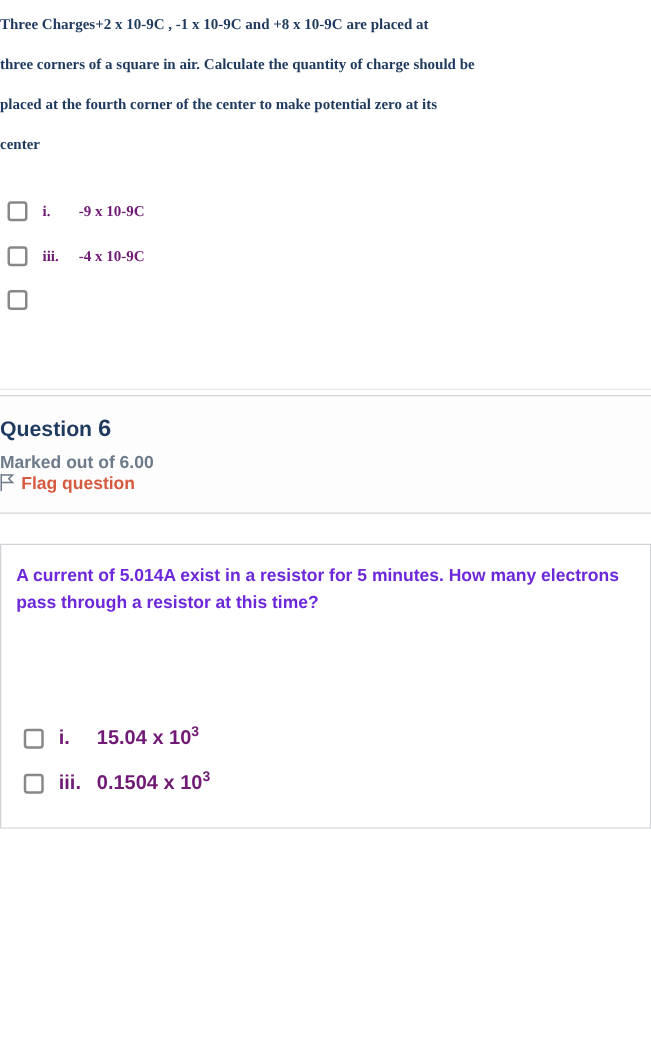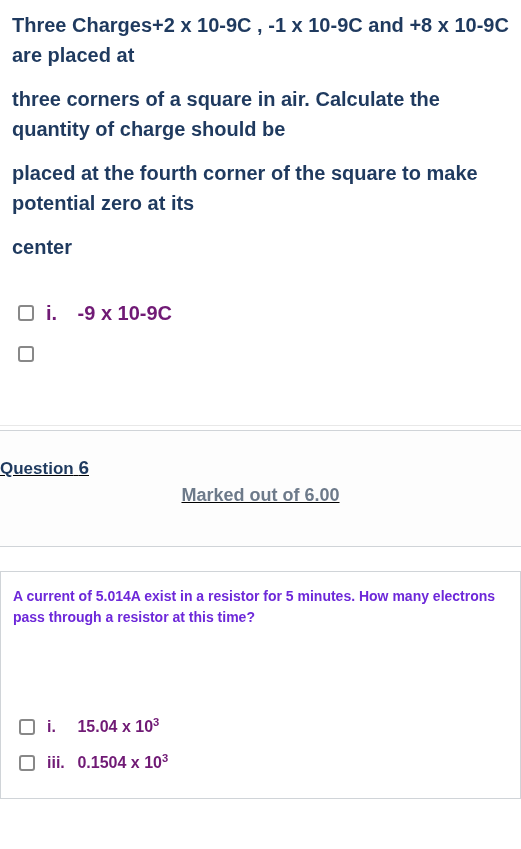--- a/index.html
+++ b/index.html
@@ -7,25 +7,26 @@
       padding: 0;
       box-sizing: border-box;
     }
     body {
       font-family: 'Arial Narrow', Arial, sans-serif;
       background: #ffffff;
       width: 521px;
       font-stretch: condensed;
     }
     .question-content {
-      padding: 10px 12px 20px 12px;
+      padding: 10px 12px 20px 0;
       color: #1f3a5f;
-      font-size: 20px;
+      font-size: 12px;
       font-weight: bold;
       line-height: 1.5;
+      font-family: Liberation Serif, serif;
     }
     .question-text {
       margin-bottom: 10px;
     }
     .para {
       margin-bottom: 14px;
     }
     .options {
       margin-top: 36px;
     }
@@ -47,47 +48,45 @@
     .option-label {
       color: #701a75;
       font-weight: bold;
     }
     .option-num {
       display: inline-block;
       min-width: 26px;
     }
     .question-header {
       margin: 4px 0 0 0;
-      padding: 26px 0 16px 0;
+      padding: 16px 0 16px 0;
       border-top: 1px solid #d0d4d8;
       border-bottom: 1px solid #d0d4d8;
       background: #fdfdfd;
-      text-decoration: underline;
     }
     .qnum {
       color: #1f3a5f;
       font-weight: bold;
       font-size: 17px;
       margin-bottom: 6px;
     }
     .qnum-big {
       font-size: 19px;
     }
     .not-answered {
       color: #6d7a8a;
       font-size: 14px;
       margin-bottom: 8px;
       font-weight: bold;
     }
     .marked {
       color: #6d7a8a;
-      font-size: 18px;
-      margin-bottom: 24px;
+      font-size: 14px;
+      margin-bottom: 1px;
       font-weight: bold;
-      text-align: center;
     }
     .flag {
       display: flex;
       align-items: center;
       font-size: 14px;
     }
     .flag-link {
       color: #d65a3f;
       font-weight: bold;
       margin-left: 5px;
@@ -115,46 +114,61 @@
       line-height: 0;
     }
   </style>
 </head>
 <body>
 
 <div class="question-content">
   <div class="question-text">
     <div class="para">Three Charges+2 x 10-9C , -1 x 10-9C and +8 x 10-9C are placed at</div>
     <div class="para">three corners of a square in air. Calculate the quantity of charge should be</div>
-    <div class="para">placed at the fourth corner of the square to make potential zero at its</div>
+    <div class="para">placed at the fourth corner of the center to make potential zero at its</div>
     <div class="para">center</div>
   </div>
 
   <div class="options">
     <div class="option-row">
       <div class="option-checkbox"></div>
       <div class="option-label">
         <span class="option-num">i.</span>
         <span>-9 x 10-9C</span>
+      </div>
+    </div>
+    <div class="option-row">
+      <div class="option-checkbox"></div>
+      <div class="option-label">
+        <span class="option-num">iii.</span>
+        <span>-4 x 10-9C</span>
       </div>
     </div>
     <div class="option-row">
       <div class="option-checkbox"></div>
     </div>
   </div>
 </div>
 
 <div class="spacer-gap"></div>
 
 <div class="question-header">
   <div class="qnum">
     <span>Question</span>
     <span class="qnum-big">6</span>
   </div>
   <div class="marked">Marked out of 6.00</div>
+  <div class="flag">
+    <span class="flag-icon">
+      <svg viewBox="0 0 12 14" width="12" height="14">
+        <path d="M1 0 L1 14 M1 1 L10 1 L7 4 L10 7 L1 7" fill="none" stroke="#6d7a8a" stroke-width="1.2"></path>
+      </svg>
+    </span>
+    <span class="flag-link">Flag question</span>
+  </div>
 </div>
 
 <div class="q6-block">
   <div class="question-text">
     <div class="para" style="color:#6d28d9;font-weight:bold;font-size:14px;line-height:1.5;">A current of 5.014A exist in a resistor for 5 minutes.  How many electrons pass through a resistor at this time?</div>
   </div>
 
   <div class="options" style="margin-top:90px;color:#1f3a5f;font-weight:bold;">
     <div class="option-row">
       <div class="option-checkbox"></div>

